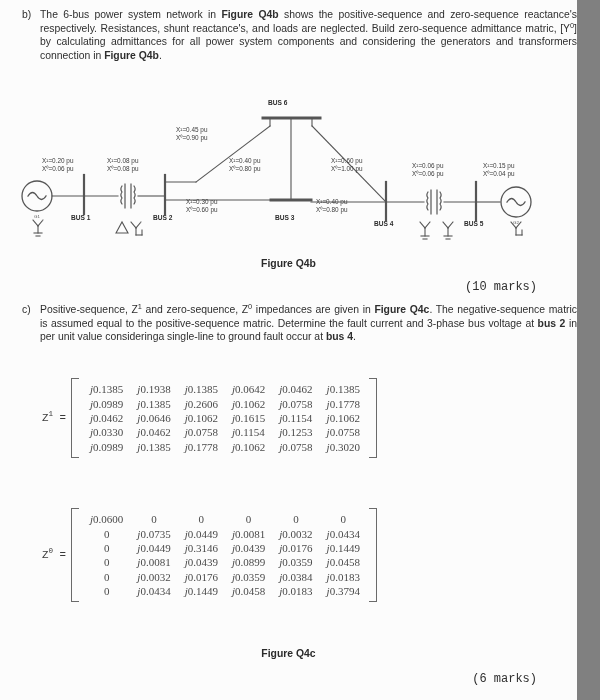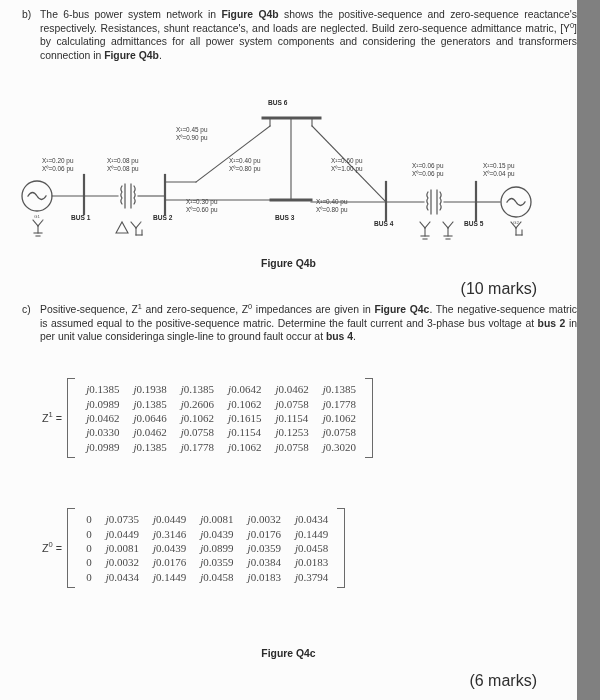--- a/index.html
+++ b/index.html
@@ -55,22 +55,23 @@
     position: absolute;
     width: 100%;
     text-align: center;
     font-size: 10.4px;
     font-weight: bold;
     color: #2a2a2a;
   }
   .marks {
     position: absolute;
     right: 40px;
-    font-size: 16px;
+    font-size: 12px;
     color: #2e2e2e;
+    font-family: Liberation Mono, monospace;
   }
 
   
   #diagram {
     position: absolute;
     left: 0; top: 96px;
     width: 577px; height: 150px;
   }
   #diagram svg { display: block; }
 
@@ -99,21 +100,21 @@
   .matrixwrap {
     position: absolute;
     display: flex;
     align-items: center;
   }
   .mname {
     font-size: 10.8px;
     color: #3a3a3a;
     padding-right: 5px;
     white-space: nowrap;
-    font-family: Liberation Sans, sans-serif;
+    font-family: Liberation Mono, monospace;
   }
   .mname sup { font-size: 7.6px; }
   .brackets {
     position: relative;
     padding: 4px 10px 4px 12px;
   }
   .brackets::before, .brackets::after {
     content: "";
     position: absolute;
     top: 0; bottom: 0;
@@ -374,20 +375,28 @@
           </table>
       </div>
     </div>
 
     <div class="matrixwrap" style="left:42px; top:508px;">
       <div class="mname"><span>Z</span><sup>0</sup><span> =</span></div>
       <div class="brackets">
         <table class="matrix">
             <tbody>
               <tr>
+                <td><span class="jim">j</span>0.0600</td>
+                <td class="zero">0</td>
+                <td class="zero">0</td>
+                <td class="zero">0</td>
+                <td class="zero">0</td>
+                <td class="zero">0</td>
+              </tr>
+              <tr>
                 <td class="zero">0</td>
                 <td><span class="jim">j</span>0.0735</td>
                 <td><span class="jim">j</span>0.0449</td>
                 <td><span class="jim">j</span>0.0081</td>
                 <td><span class="jim">j</span>0.0032</td>
                 <td><span class="jim">j</span>0.0434</td>
               </tr>
               <tr>
                 <td class="zero">0</td>
                 <td><span class="jim">j</span>0.0449</td>

